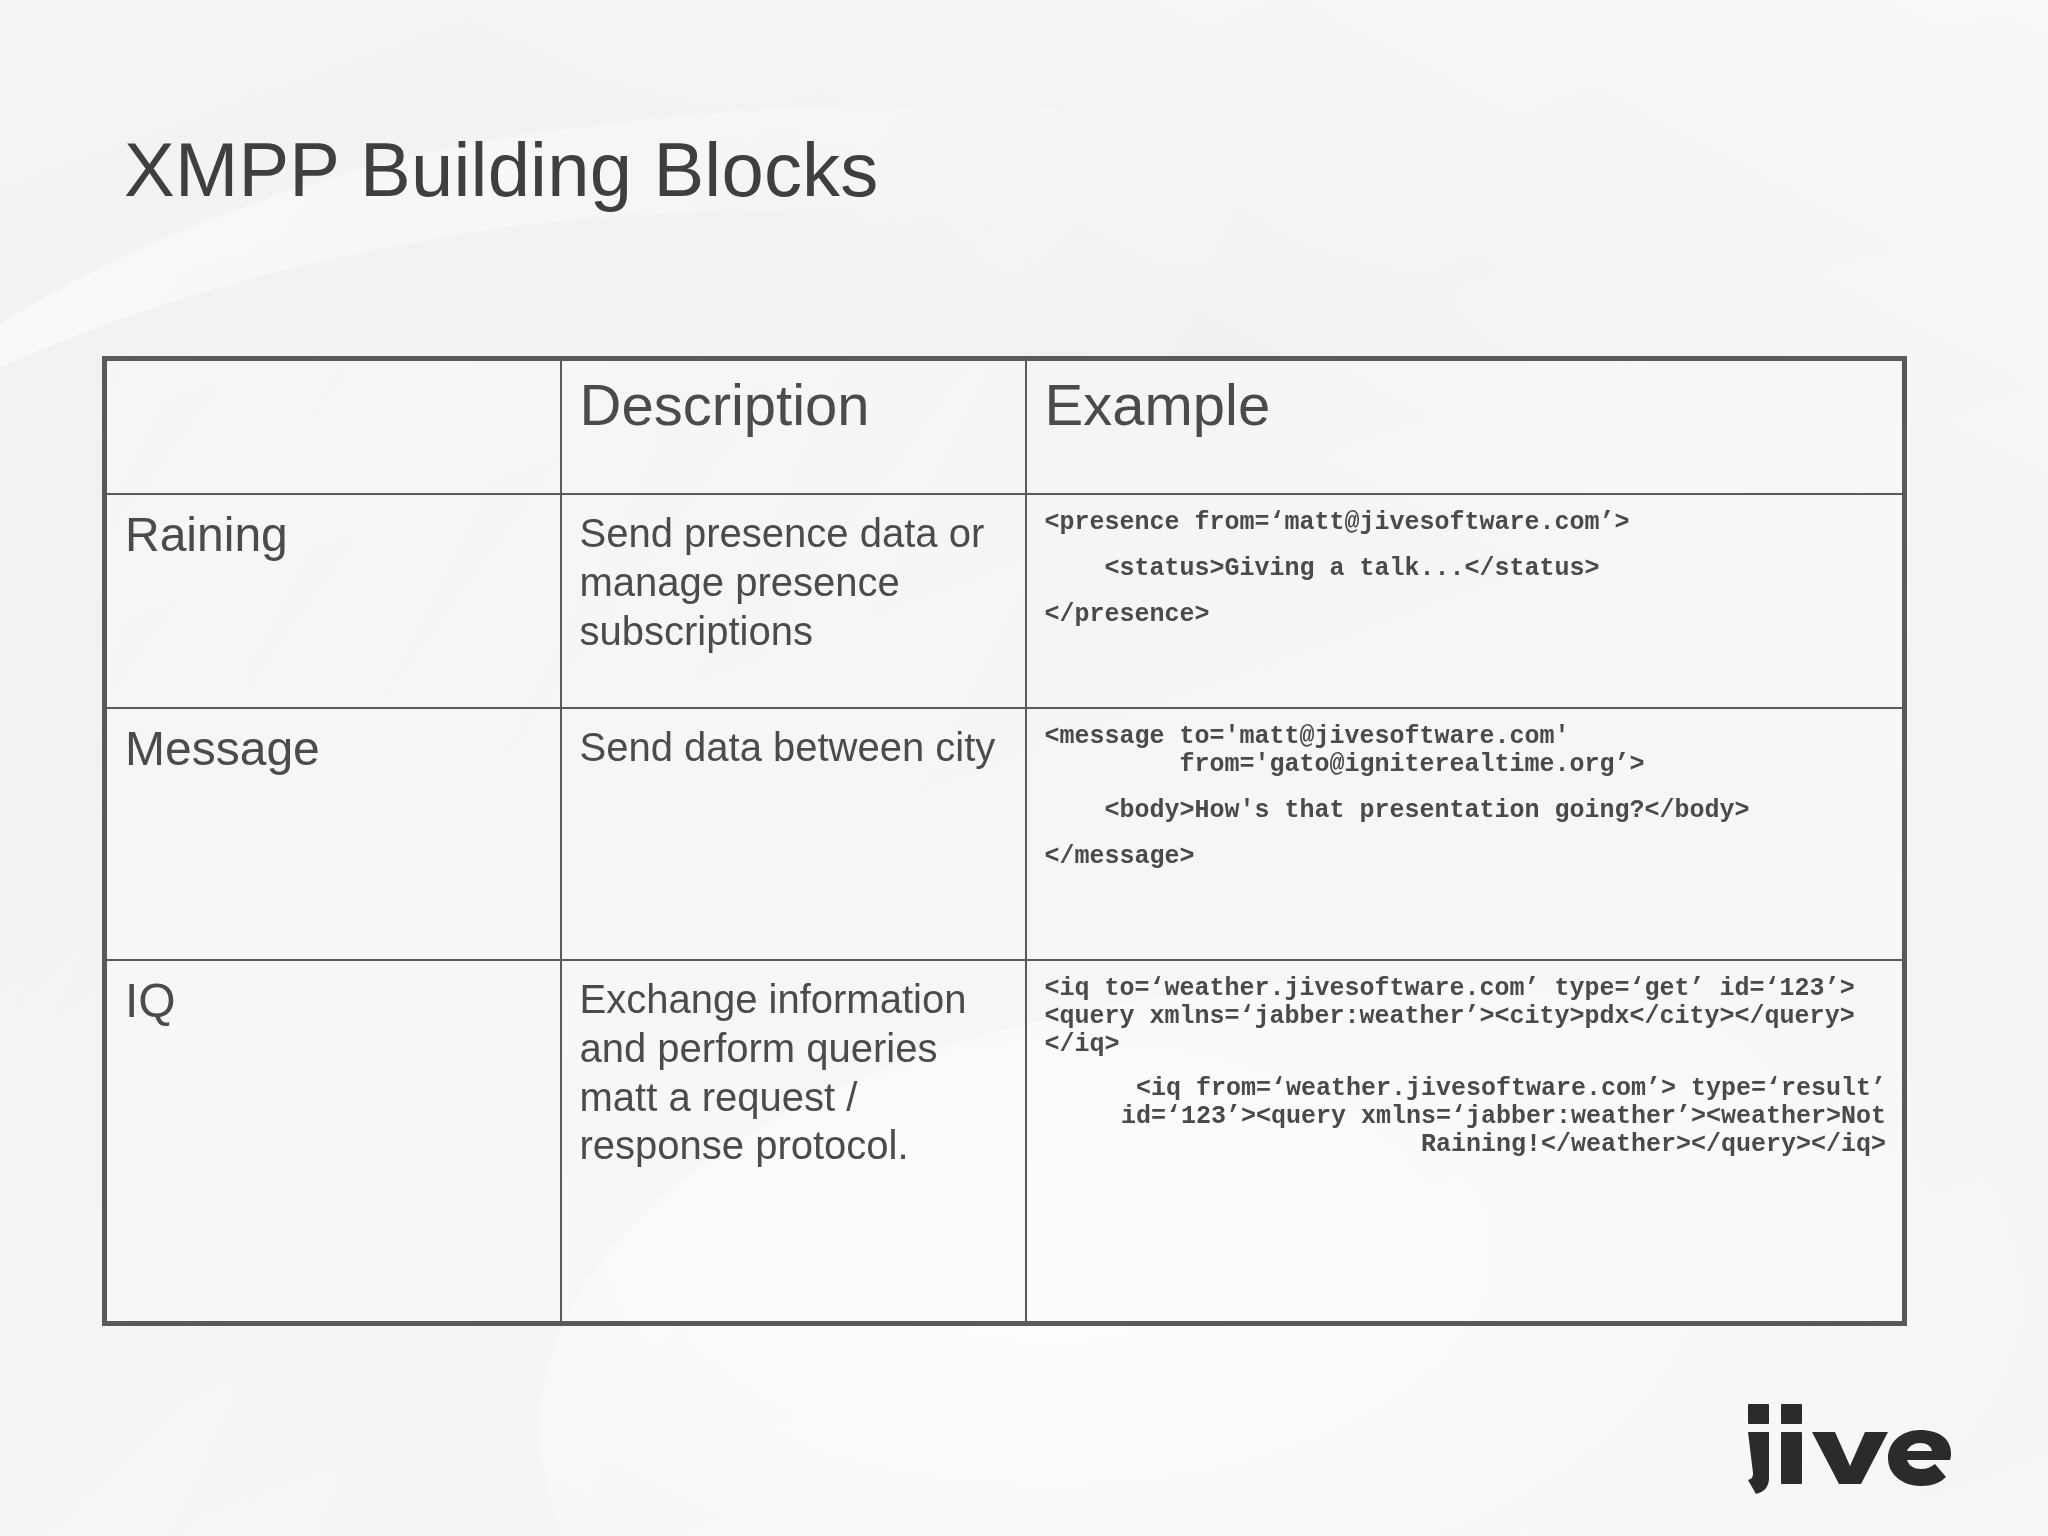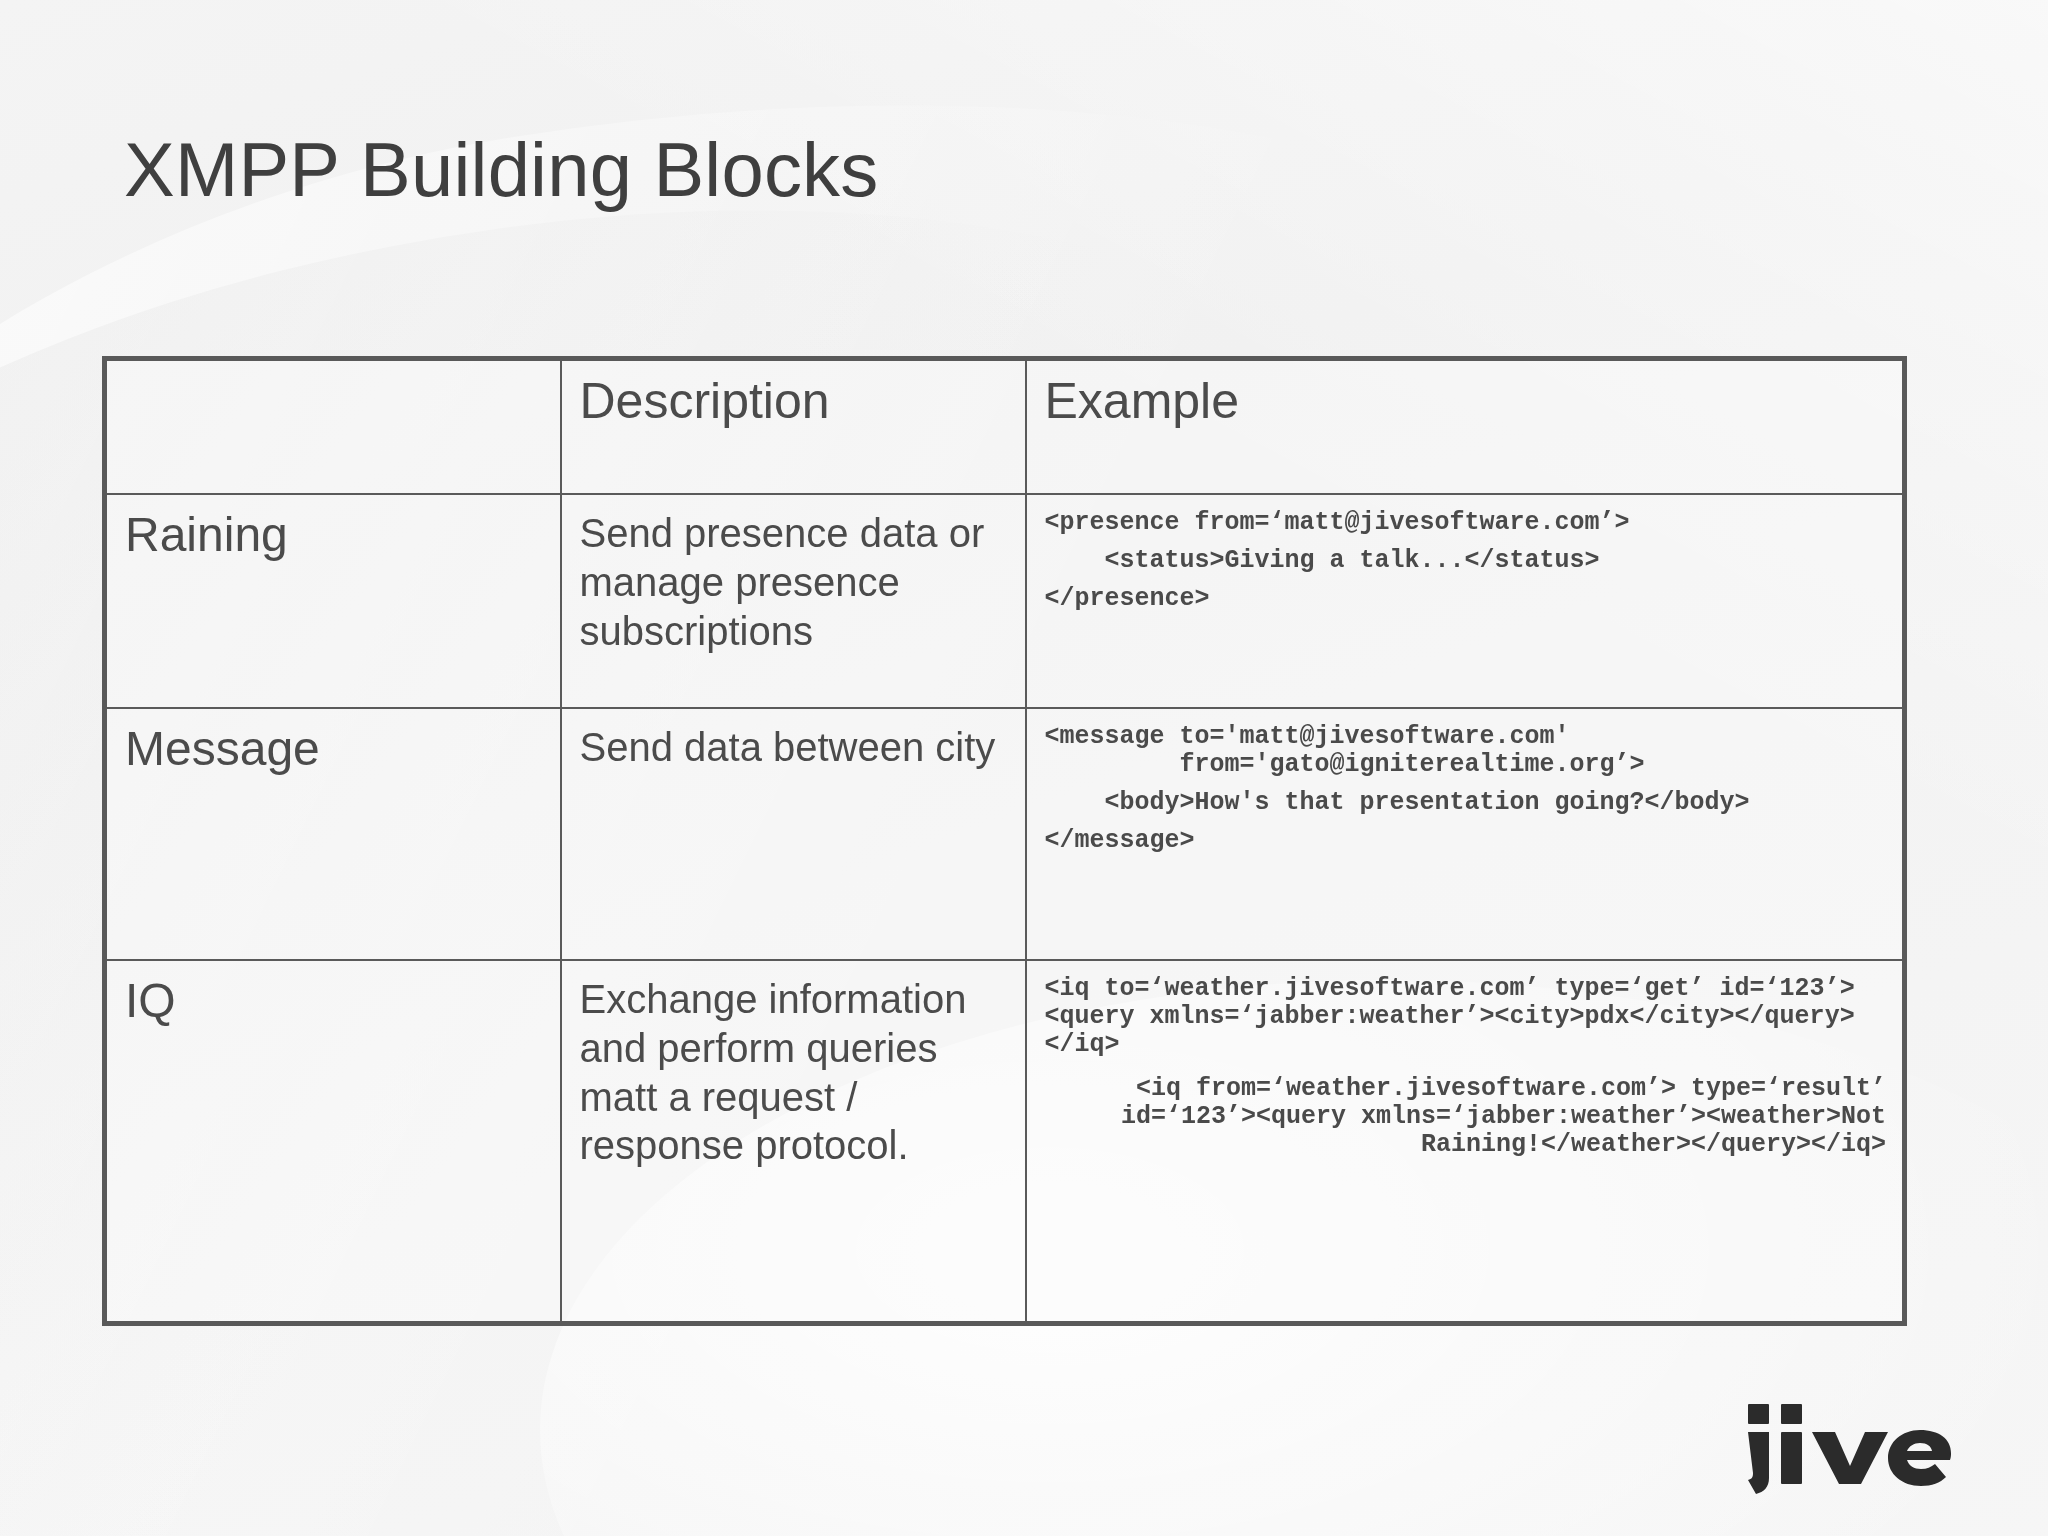--- a/index.html
+++ b/index.html
@@ -100,21 +100,21 @@
   }
   col.c-name  { width: 456px; }
   col.c-desc  { width: 465px; }
   col.c-ex    { width: 879px; }
 
   .cell-pad {
     padding: 14px 16px 10px 18px;
   }
 
   .hdr-text {
-    font-size: 50px;
+    font-size: 58px;
     color: #4b4b4b;
     font-weight: 400;
     line-height: 1.05;
   }
   .row-name {
     font-size: 48px;
     color: #4b4b4b;
     font-weight: 400;
     line-height: 1.08;
   }
@@ -128,21 +128,21 @@
   .code {
     font-family: Liberation Mono, monospace;
     font-weight: bold;
     font-size: 25px;
     color: #4a4a4a;
     line-height: 1.12;
     white-space: pre-wrap;
     word-break: break-word;
   }
   .code + .code {
-    margin-top: 10px;
+    margin-top: 18px;
   }
   .code.tight + .code.tight {
     margin-top: 16px;
     text-align: right;
   }
 
   .row-header td { height: 132px; }
   .row-presence td { height: 212px; }
   .row-message td { height: 250px; }
   .row-iq td { height: 360px; }

